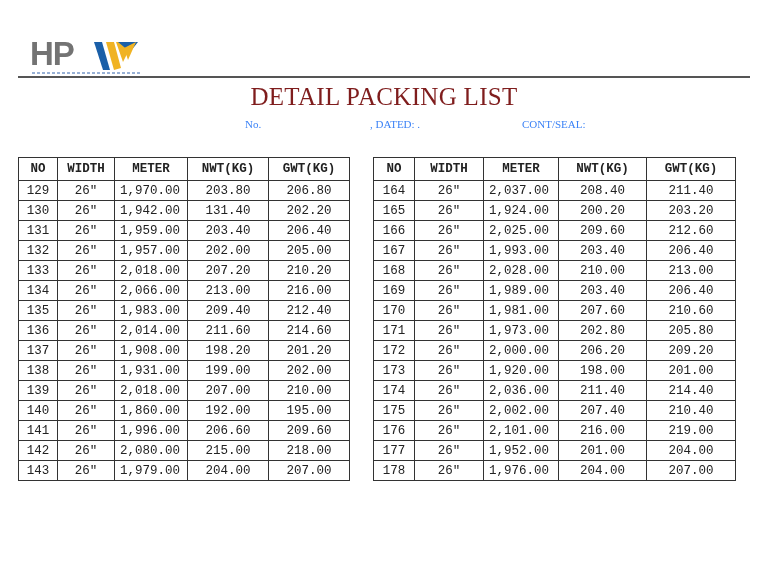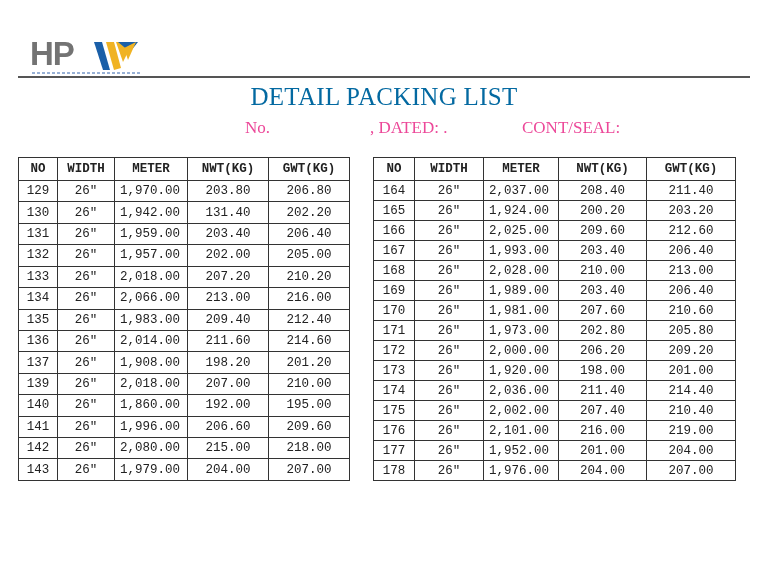--- a/index.html
+++ b/index.html
@@ -2,22 +2,22 @@
 <html><head>
   <meta charset="utf-8">
   <style>
     html, body { margin: 0; padding: 0; background: #ffffff; }
     body { width: 768px; height: 576px; position: relative; overflow: hidden; font-family: "Liberation Serif", serif; color: #222; }
     .logo { position: absolute; left: 30px; top: 36px; width: 112px; height: 42px; }
     .logo-text { position: absolute; left: 0; top: 0; font-family: "Liberation Sans", sans-serif; font-weight: bold; font-size: 33px; letter-spacing: -1px; color: #737373; line-height: 36px; }
     .logo-w { position: absolute; left: 64px; top: 4px; width: 44px; height: 32px; }
     .logo-tagline { position: absolute; left: 2px; top: 36px; width: 108px; height: 2px; background: repeating-linear-gradient(90deg, #6b8fc4 0 3px, transparent 3px 5px); opacity: 0.7; }
     .rule { position: absolute; left: 18px; top: 76px; width: 732px; height: 2px; background: #555; }
-    .title { position: absolute; left: 0; width: 768px; top: 83px; text-align: center; font-size: 25px; letter-spacing: 0.3px; color: #0369a1; }
-    .subhdr { position: absolute; top: 118px; font-size: 17px; color: #ec4899; }
+    .title { position: absolute; left: 0; width: 768px; top: 83px; text-align: center; font-size: 25px; letter-spacing: 0.3px; color: #7f1d1d; }
+    .subhdr { position: absolute; top: 118px; font-size: 11px; color: #3b82f6; }
     .tables { position: absolute; left: 18px; top: 157px; display: flex; font-family: Liberation Mono, monospace; }
     table { border-collapse: collapse; font-size: 12.5px; }
     th, td { border: 1.4px solid #333; height: 19px; padding: 0 5px; }
     th { font-weight: bold; height: 22px; font-size: 12.5px; }
     td.no { text-align: center; }
     td.w { text-align: center; }
     td.m { text-align: left; margin-left: 46px; }
     td.r { text-align: center; }
     .gap { width: 23px; }
     .t1 th.c-no, .t1 td.no { width: 28px; }
@@ -123,20 +123,27 @@
           <td class="r g">214.60</td>
         </tr>
         <tr>
           <td class="no">137</td>
           <td class="w">26"</td>
           <td class="m">1,908.00</td>
           <td class="r n">198.20</td>
           <td class="r g">201.20</td>
         </tr>
         <tr>
+          <td class="no">138</td>
+          <td class="w">26"</td>
+          <td class="m">1,931.00</td>
+          <td class="r n">199.00</td>
+          <td class="r g">202.00</td>
+        </tr>
+        <tr>
           <td class="no">139</td>
           <td class="w">26"</td>
           <td class="m">2,018.00</td>
           <td class="r n">207.00</td>
           <td class="r g">210.00</td>
         </tr>
         <tr>
           <td class="no">140</td>
           <td class="w">26"</td>
           <td class="m">1,860.00</td>

